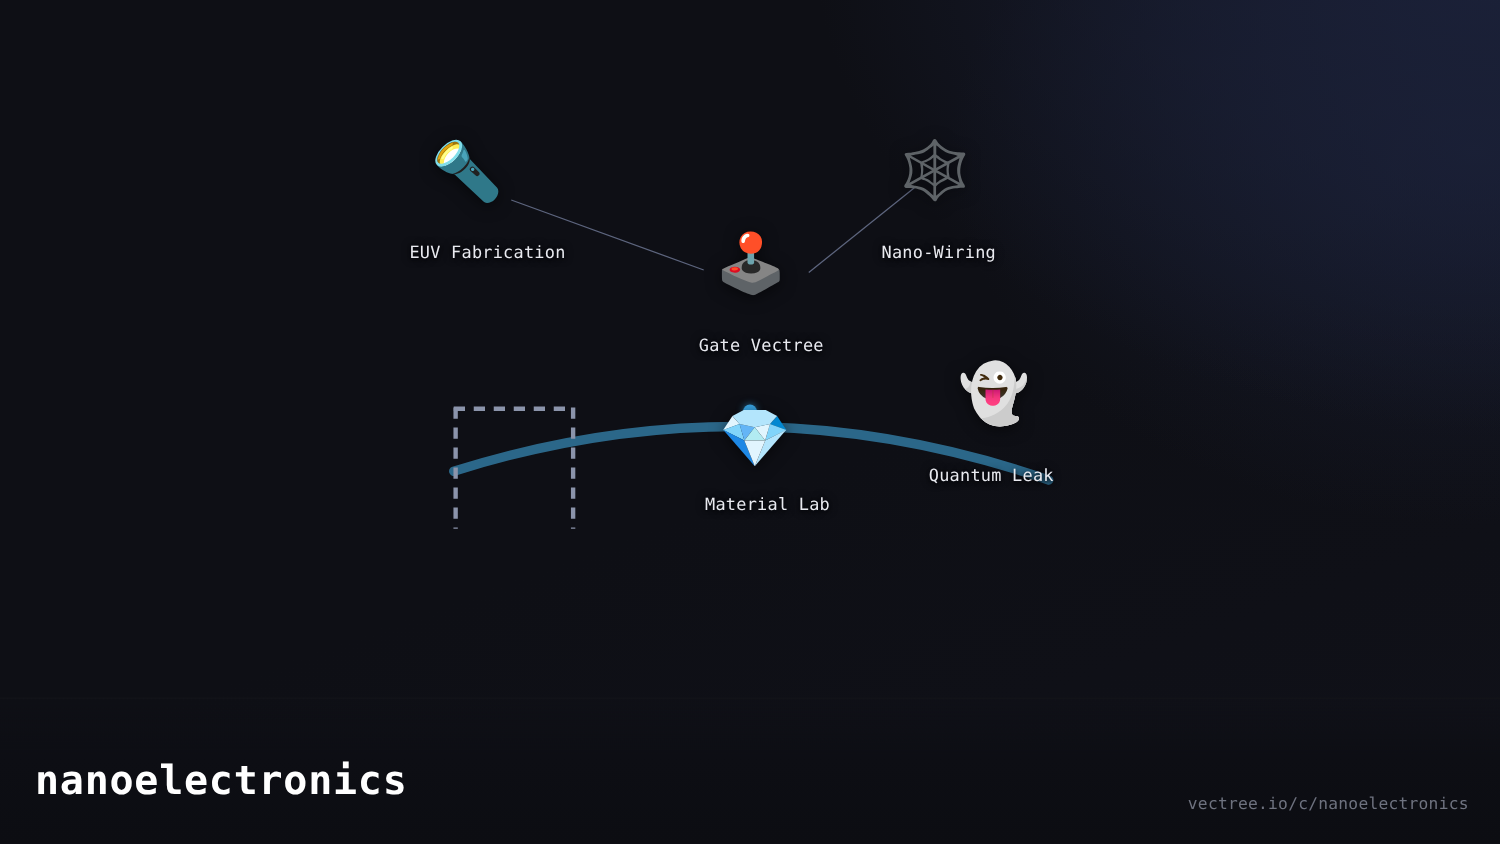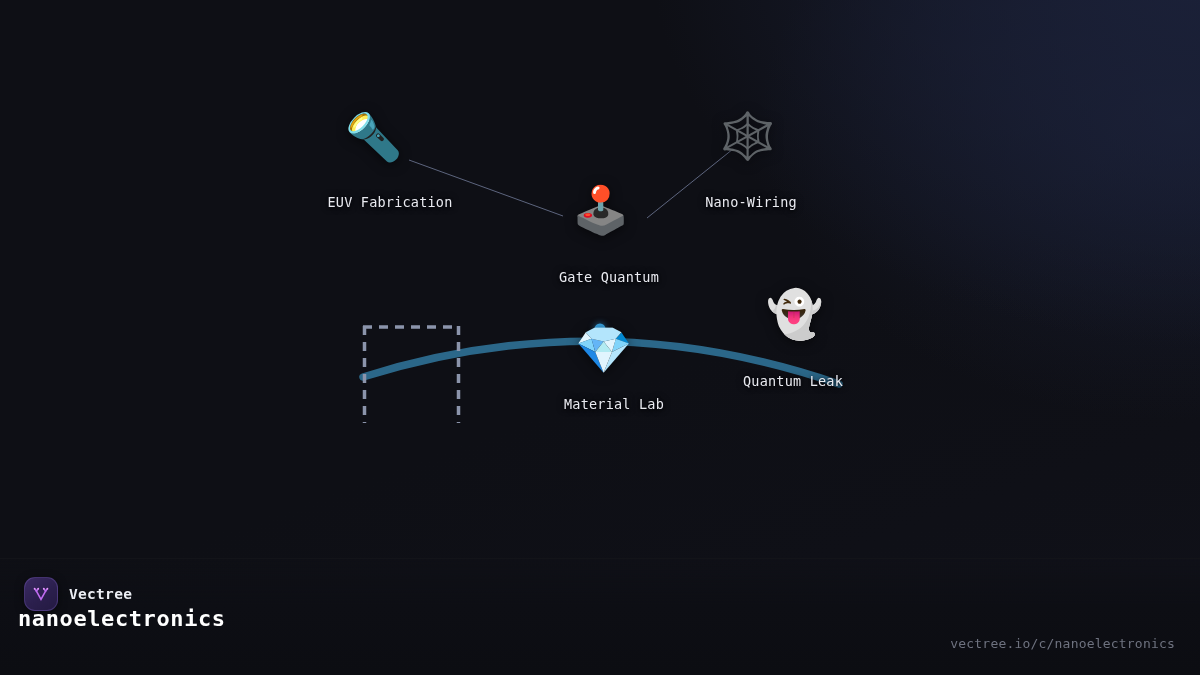--- a/index.html
+++ b/index.html
@@ -107,23 +107,23 @@
 
   #brand-name {
     font-size: 14.5px;
     font-weight: bold;
     color: #eceef4;
     letter-spacing: 0.3px;
   }
 
   #page-title {
     position: absolute;
-    left: 18px;
+    left: 28px;
     top: 47px;
-    font-size: 22px;
+    font-size: 32px;
     font-weight: bold;
     color: #ffffff;
     letter-spacing: 0.6px;
     line-height: 1.15;
   }
 
   #footer-url {
     position: absolute;
     right: 25px;
     bottom: 24px;
@@ -156,21 +156,21 @@
     <span class="node-emoji">🔦</span>
   </div>
   <div class="node" style="left:390px; top:189px;">
     <span class="node-label">EUV Fabrication</span>
   </div>
 
   <div class="node" style="left:601px; top:210px;">
     <span class="node-emoji">🕹️</span>
   </div>
   <div class="node" style="left:609px; top:264px;">
-    <span class="node-label">Gate Quantum</span>
+    <span class="node-label">Gate Vectree</span>
   </div>
 
   <div class="node" style="left:748px; top:136px;">
     <span class="node-emoji">🕸️</span>
   </div>
   <div class="node" style="left:751px; top:189px;justify-content:flex-end;">
     <span class="node-label">Nano-Wiring</span>
   </div>
 
   <div class="node-dot" style="left:600px; top:329px;"></div>
@@ -186,38 +186,18 @@
     <span class="node-emoji">👻</span>
   </div>
   <div class="node" style="left:793px; top:368px;">
     <span class="node-label">Quantum Leak</span>
   </div>
 
 </div>
 
 <div id="footer">
 
-  <div id="brand-row">
-    <div id="brand-logo">
-      <svg width="20" height="20" viewBox="0 0 24 24" aria-hidden="true">
-        <g stroke="#c06cf0" stroke-width="1.9" fill="none" stroke-linecap="round">
-          <path d="M6.5 8.5 L12 18.5 L17.5 8.5"></path>
-          <path d="M6.5 8.5 L4.6 6.1"></path>
-          <path d="M6.5 8.5 L8.4 6.1"></path>
-          <path d="M17.5 8.5 L15.6 6.1"></path>
-          <path d="M17.5 8.5 L19.4 6.1"></path>
-        </g>
-        <g fill="#e89bff">
-          <circle cx="4.3" cy="5.6" r="1.05"></circle>
-          <circle cx="8.7" cy="5.6" r="1.05"></circle>
-          <circle cx="15.3" cy="5.6" r="1.05"></circle>
-          <circle cx="19.7" cy="5.6" r="1.05"></circle>
-        </g>
-      </svg>
-    </div>
-    <span id="brand-name">Vectree</span>
-  </div>
 
   <h1 id="page-title">nanoelectronics</h1>
 
   <span id="footer-url">vectree.io/c/nanoelectronics</span>
 
 </div>
 
 </body></html>

